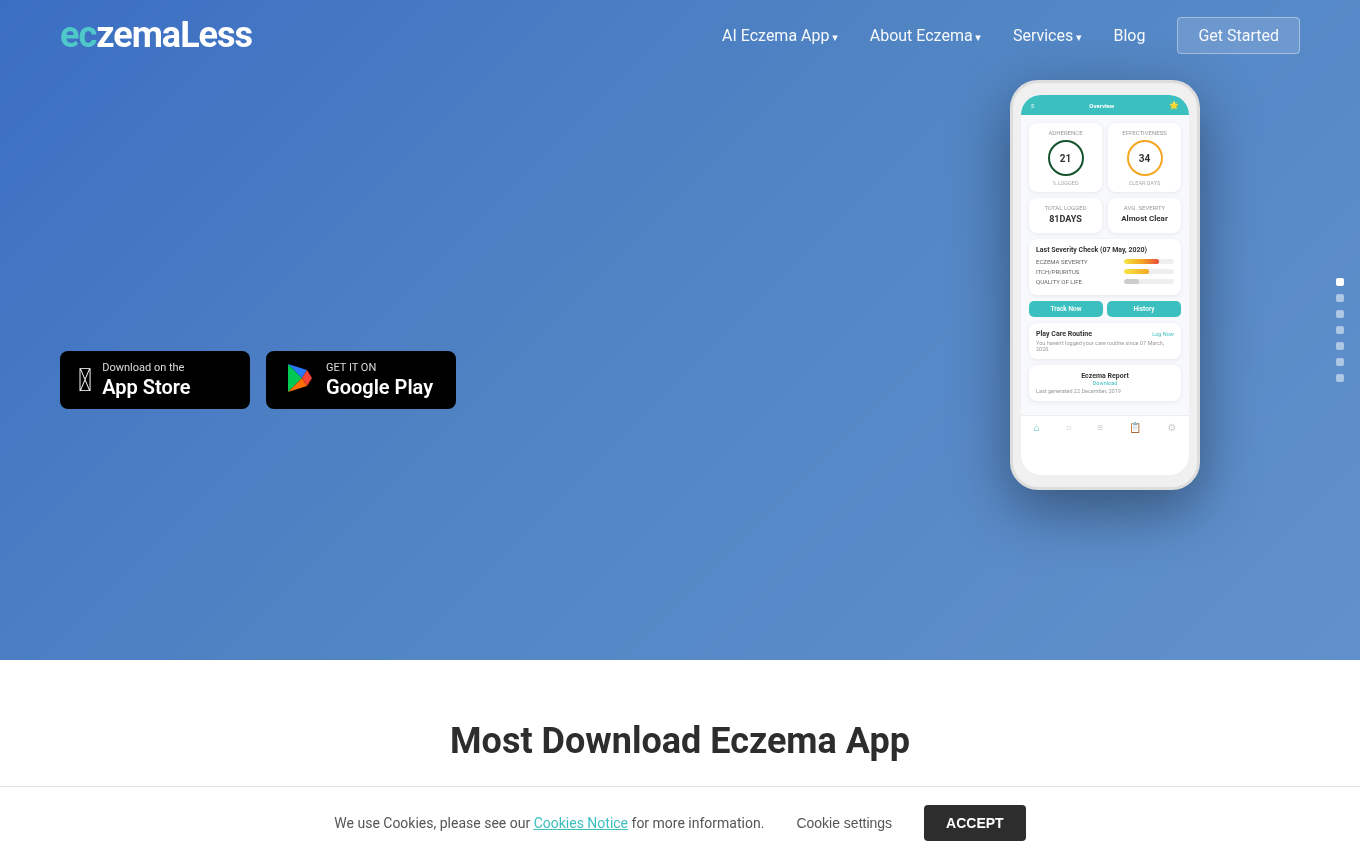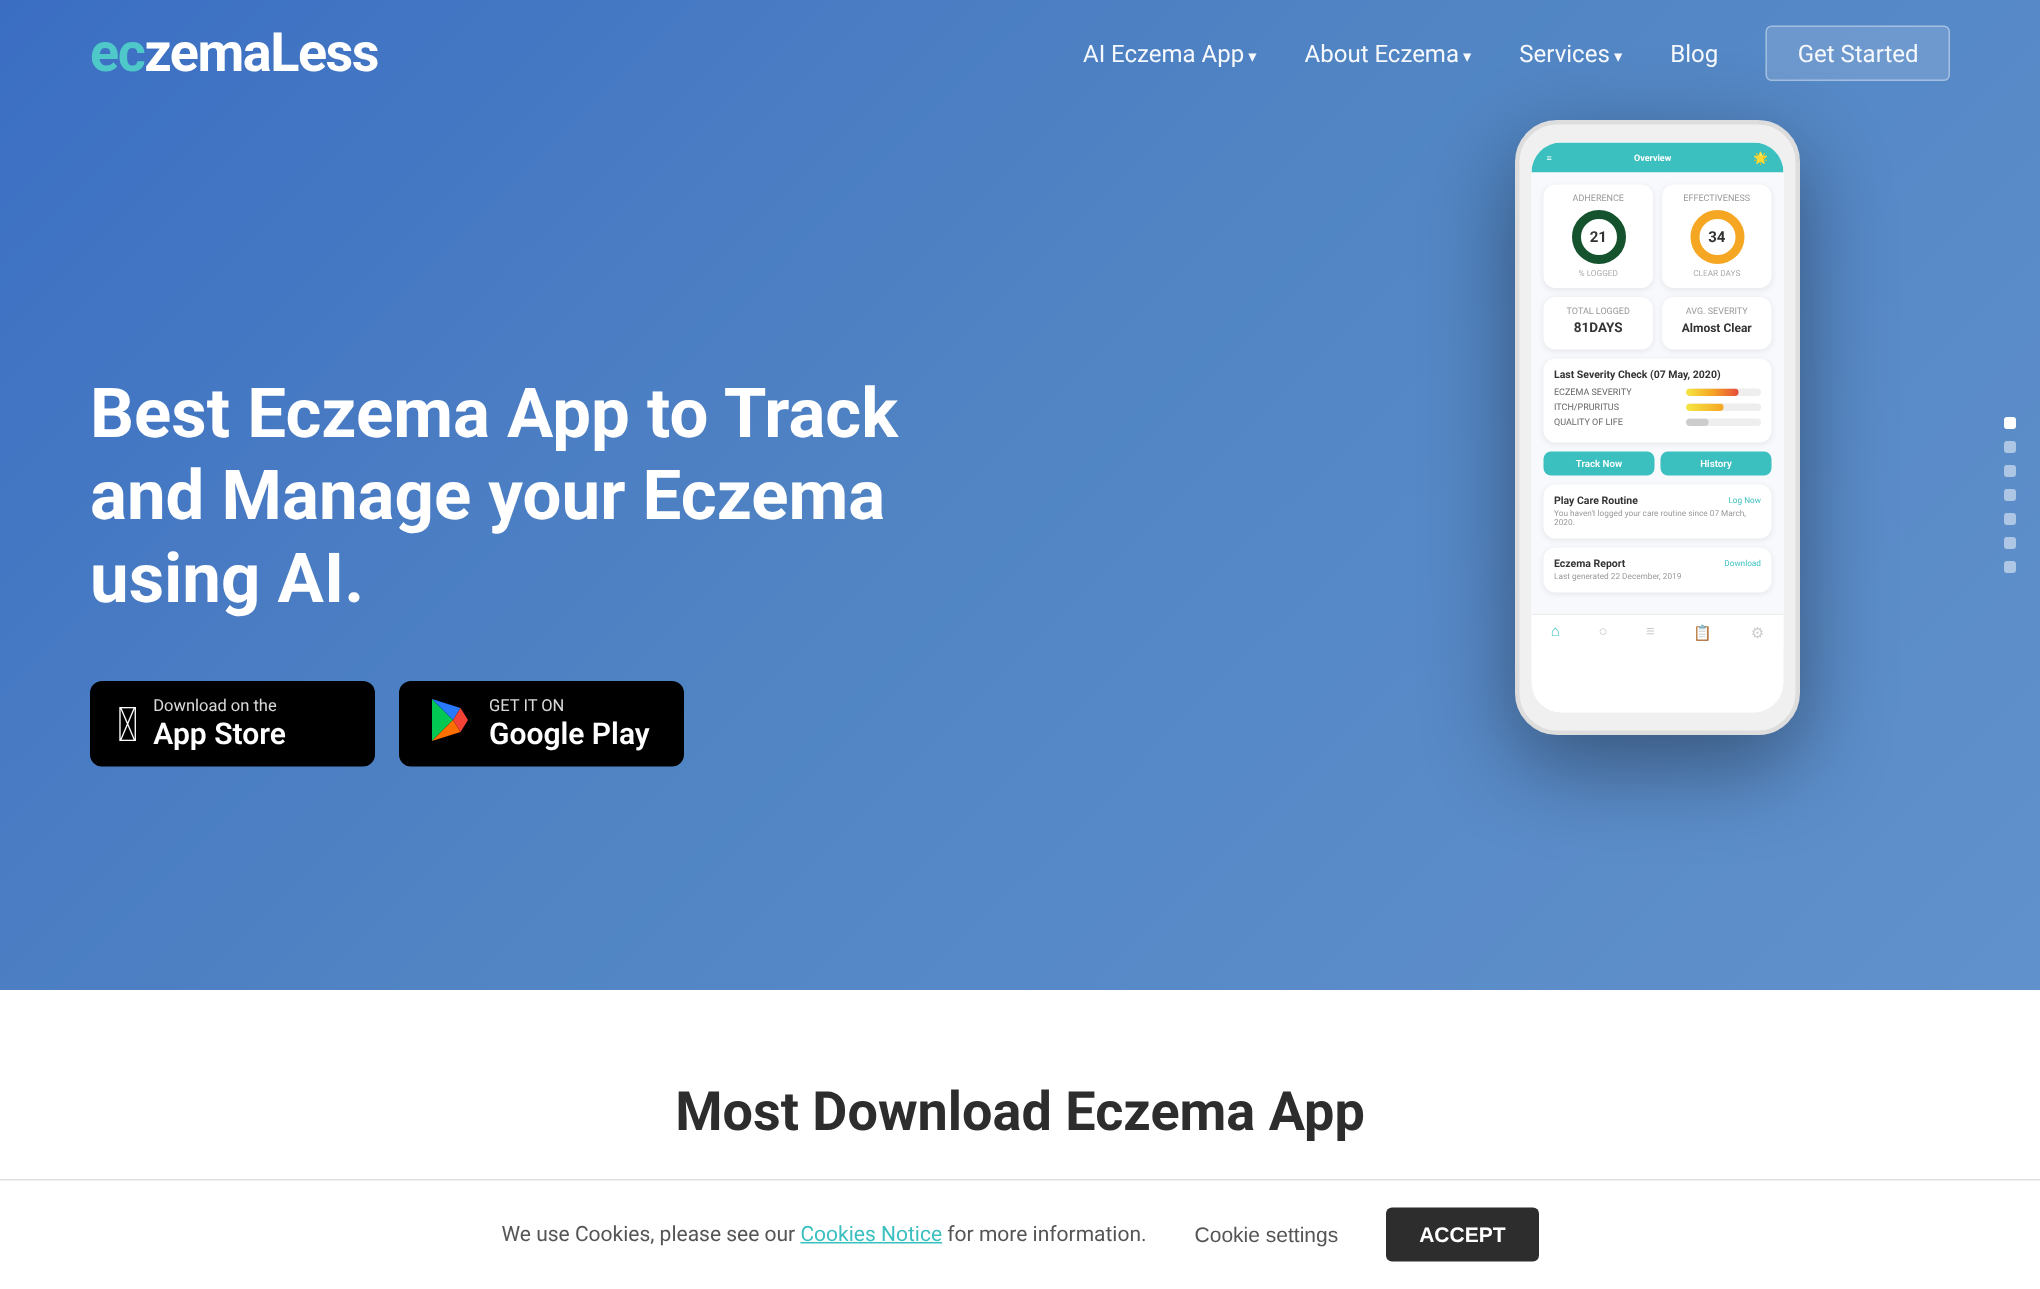--- a/index.html
+++ b/index.html
@@ -164,21 +164,21 @@
       background: #fff;
       border-radius: 8px;
       padding: 6px;
       text-align: center;
       box-shadow: 0 1px 4px rgba(0,0,0,0.08);
     }
     .stat-label { font-size: 6px; color: #999; text-transform: uppercase; }
     .stat-circle {
       width: 36px; height: 36px;
       border-radius: 50%;
-      border: 6px solid #14532d;
+      border: 2px solid #14532d;
       display: flex; align-items: center; justify-content: center;
       margin: 4px auto;
       font-size: 10px;
       font-weight: 700;
       color: #333;
     }
     .stat-circle.orange { border-color: #f5a623; }
     .stat-sub { font-size: 5.5px; color: #aaa; }
     .severity-card {
       background: #fff;
@@ -311,21 +311,20 @@
     <li><a href="#" class="has-arrow">Services</a></li>
     <li><a href="#">Blog</a></li>
     <li><a href="#" class="get-started">Get Started</a></li>
   </ul>
 </nav>
 
 <section class="hero">
   <div class="hero-overlay"></div>
 
   <div class="hero-content">
-    <h1 class="hero-title">Best Eczema App to Track and Manage your Eczema using AI.</h1>
     <div class="hero-buttons">
 
       <a href="#" class="app-btn">
         <span class="btn-icon"></span>
         <span>
           <span class="btn-text-small">Download on the</span>
           <span class="btn-text-large">App Store</span>
         </span>
       </a>
 
@@ -413,21 +412,21 @@
 
           <div class="care-card">
             <div style="display:flex;justify-content:space-between;align-items:center;">
               <div class="care-title">Play Care Routine</div>
               <span class="care-link">Log Now</span>
             </div>
             <div class="care-text">You haven't logged your care routine since 07 March, 2020.</div>
           </div>
 
           <div class="care-card">
-            <div style="display:flex;justify-content:space-between;align-items:center;">
+            <div style="display:flex;justify-content:space-between;align-items:center;flex-direction:column;">
               <div class="care-title">Eczema Report</div>
               <span class="care-link">Download</span>
             </div>
             <div class="care-text">Last generated 22 December, 2019</div>
           </div>
         </div>
 
         <div class="phone-nav">
           <div class="phone-nav-icon active">⌂</div>
           <div class="phone-nav-icon inactive">○</div>

